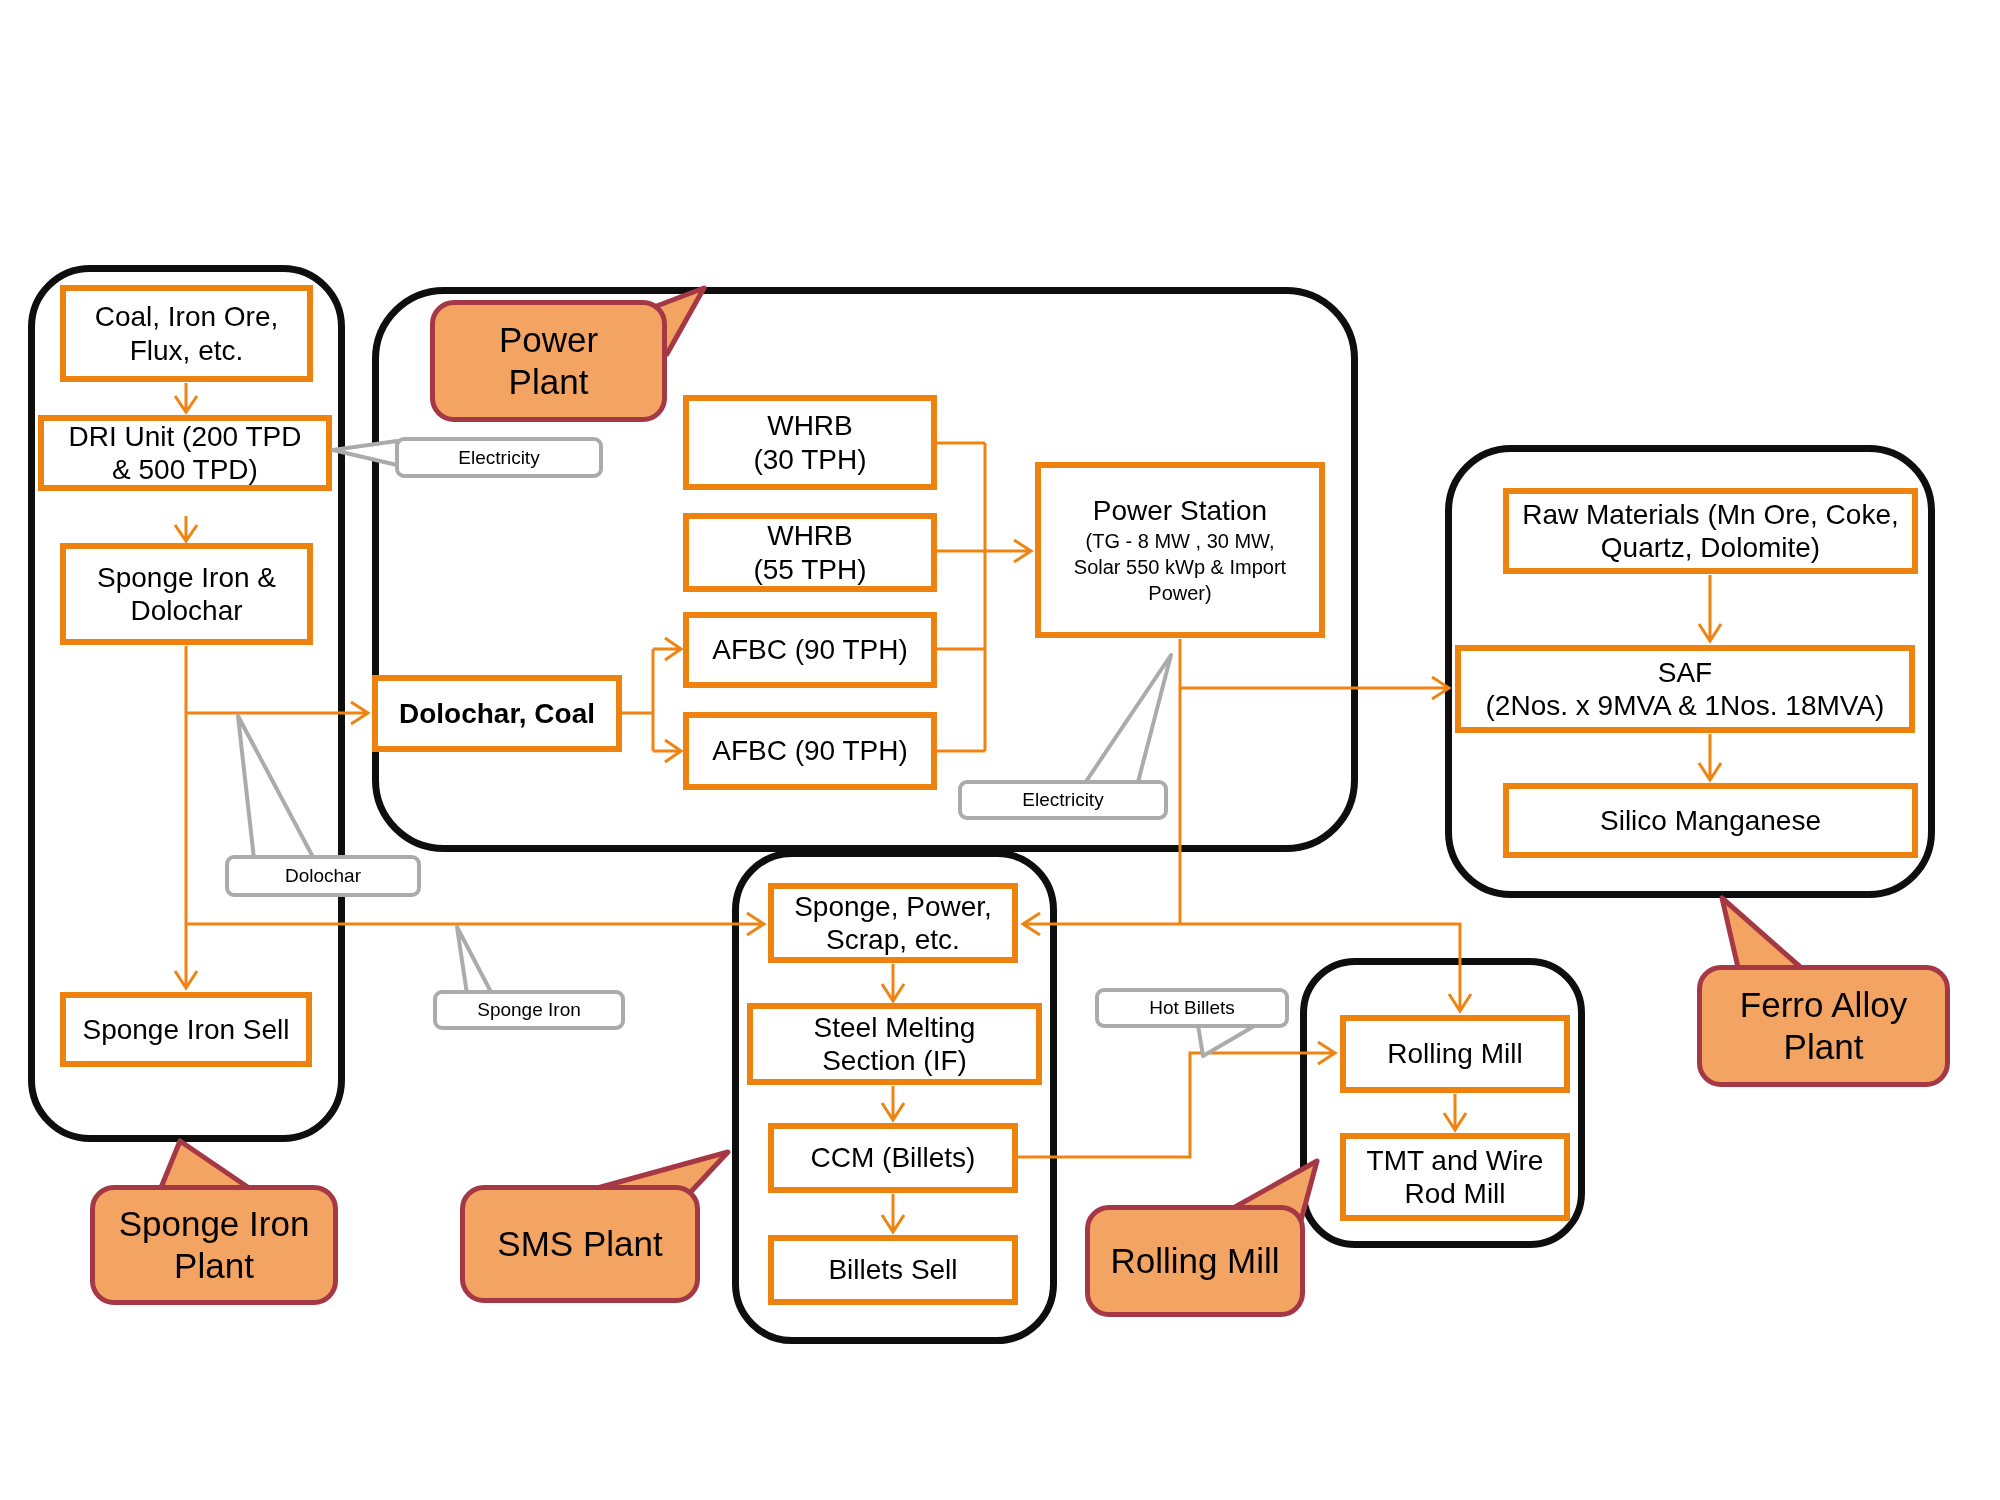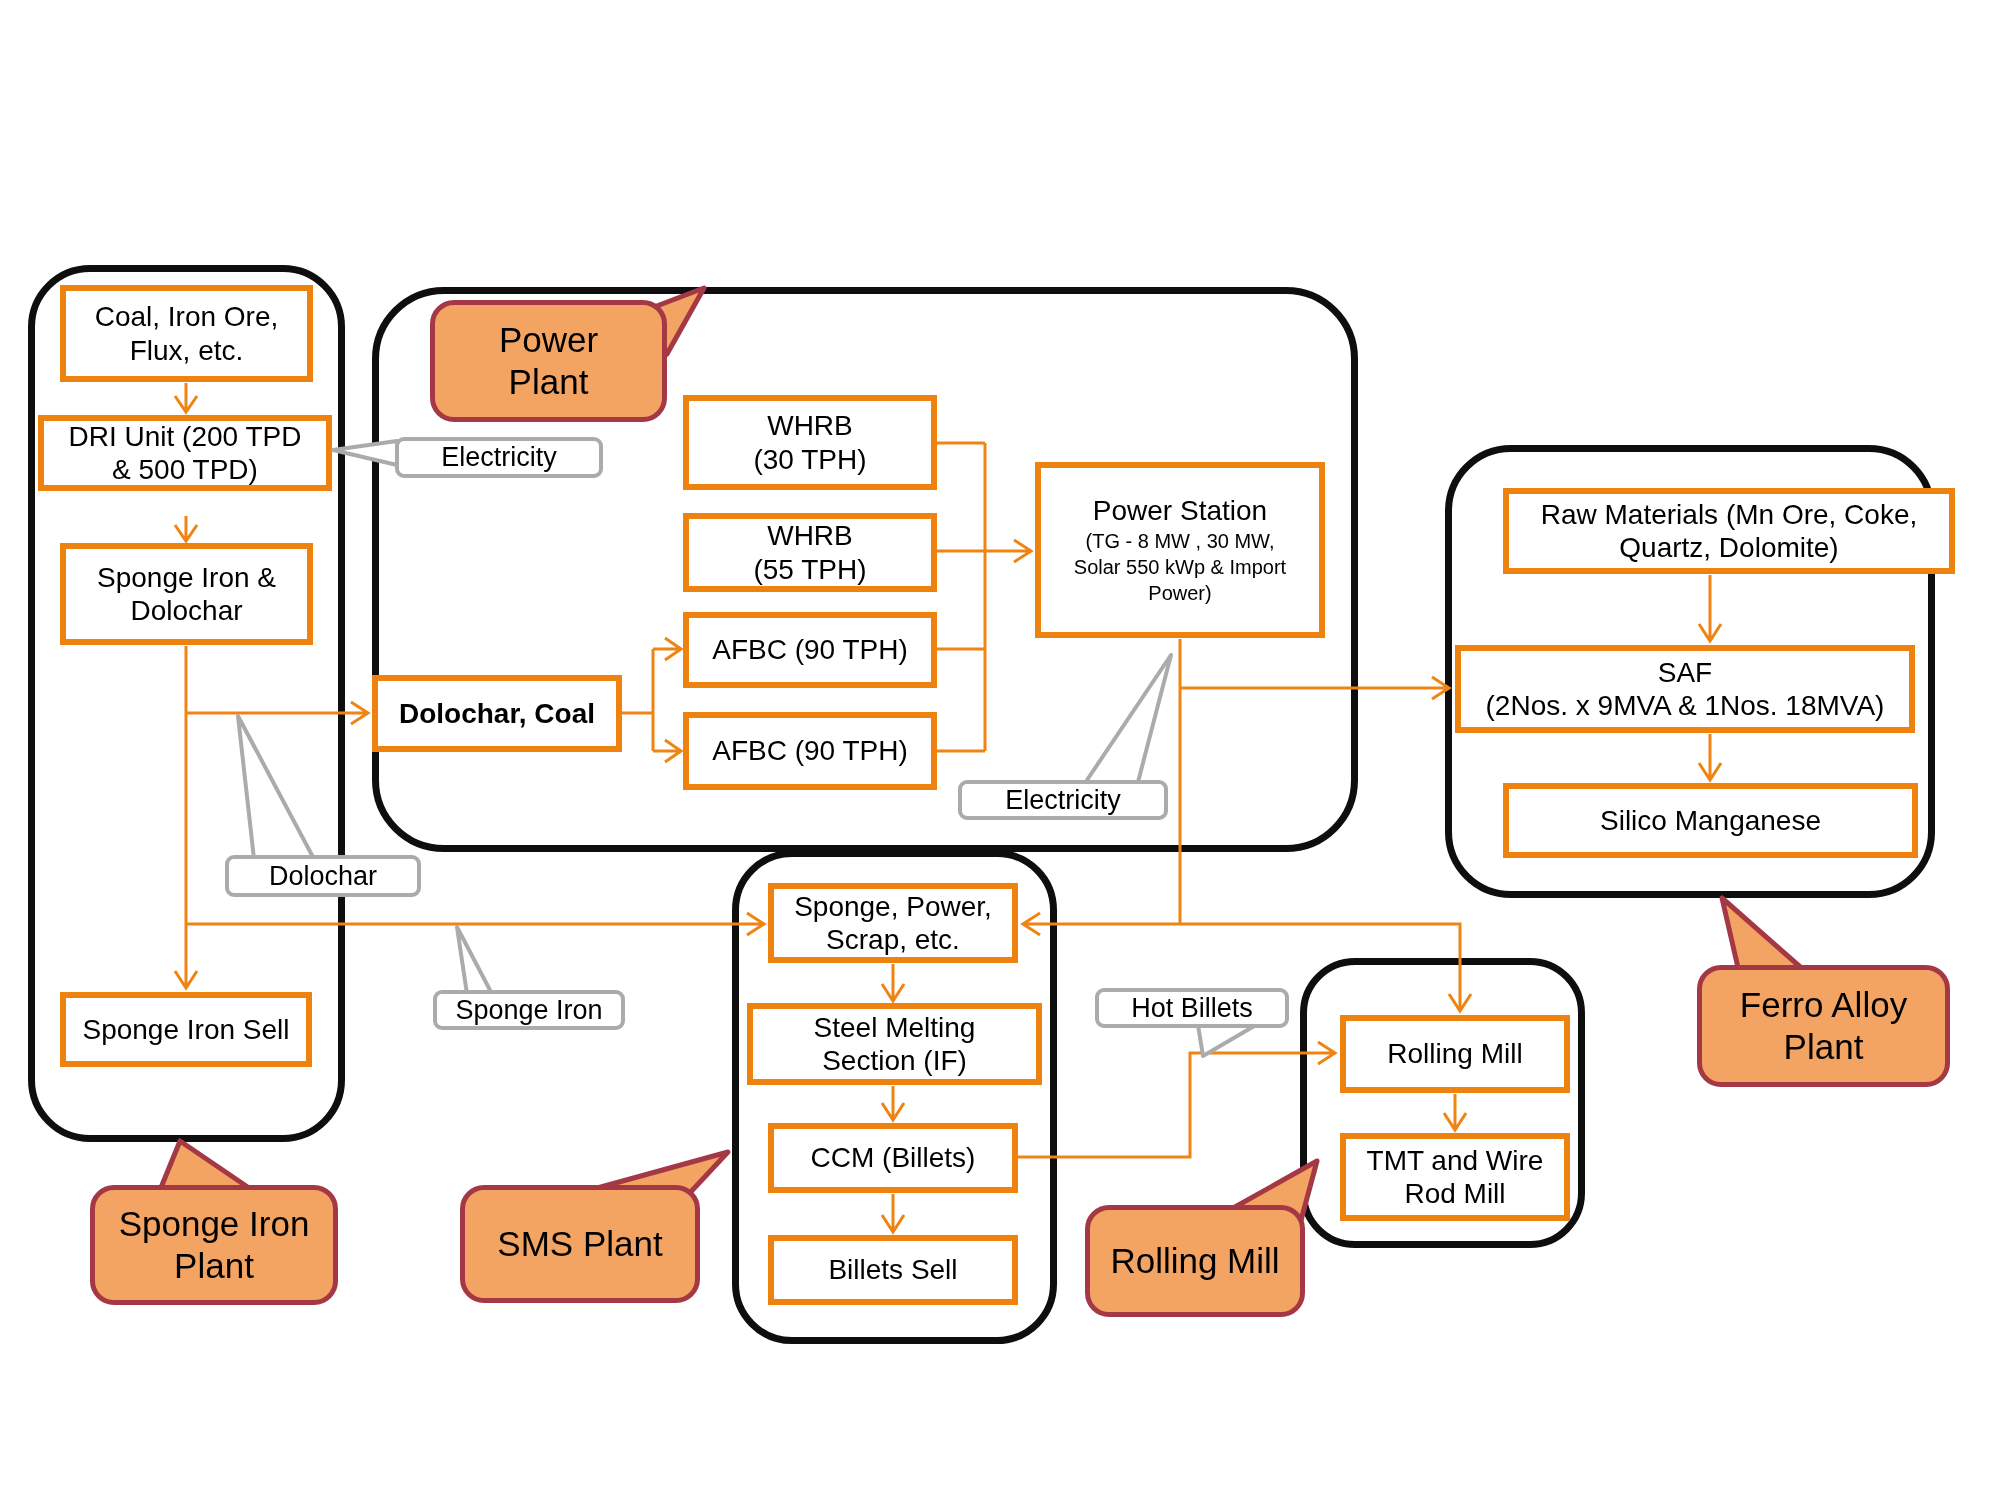--- a/index.html
+++ b/index.html
@@ -20,21 +20,21 @@
   .box{
     position:absolute;background:#ffffff;border:6px solid #ee820e;
     box-sizing:border-box;display:flex;align-items:center;justify-content:center;
     text-align:center;font-size:28px;line-height:1.18;white-space:pre-line;z-index:3;
   }
   .box .detail{font-size:20px;line-height:1.3;display:block;}
   .box.col{flex-direction:column;}
   .callout{
     position:absolute;background:#ffffff;border:4px solid #ababab;border-radius:9px;
     box-sizing:border-box;display:flex;align-items:center;justify-content:center;
-    text-align:center;font-size:27px;z-index:5;
+    text-align:center;font-size:19px;z-index:5;
   }
   .bubble{
     position:absolute;background:#f3a463;border:5px solid #a53845;border-radius:24px;
     box-sizing:border-box;display:flex;align-items:center;justify-content:center;
     text-align:center;font-size:35px;line-height:1.2;white-space:pre-line;z-index:5;
   }
 
   
   #cont-sponge{left:28px;top:265px;width:317px;height:877px;border-radius:62px;}
   #cont-power{left:372px;top:287px;width:986px;height:565px;border-radius:72px;}
@@ -46,21 +46,21 @@
   #box-coal{left:60px;top:285px;width:253px;height:97px;}
   #box-dri{left:38px;top:415px;width:294px;height:76px;}
   #box-sponge-dolochar{left:60px;top:543px;width:253px;height:102px;}
   #box-sponge-sell{left:60px;top:992px;width:252px;height:75px;}
   #box-whrb30{left:683px;top:395px;width:254px;height:95px;}
   #box-whrb55{left:683px;top:513px;width:254px;height:79px;}
   #box-afbc1{left:683px;top:612px;width:254px;height:76px;}
   #box-afbc2{left:683px;top:712px;width:254px;height:78px;}
   #box-dolochar-coal{left:372px;top:675px;width:250px;height:77px;font-weight:bold;}
   #box-power-station{left:1035px;top:462px;width:290px;height:176px;padding:6px;}
-  #box-raw{left:1503px;top:488px;width:452px;height:86px;}
+  #box-raw{left:1503px;top:488px;width:415px;height:86px;}
   #box-saf{left:1455px;top:645px;width:460px;height:88px;}
   #box-silico{left:1503px;top:783px;width:415px;height:75px;}
   #box-sponge-power{left:768px;top:883px;width:250px;height:80px;}
   #box-steel-melting{left:747px;top:1003px;width:295px;height:82px;}
   #box-ccm{left:768px;top:1123px;width:250px;height:70px;}
   #box-billets-sell{left:768px;top:1235px;width:250px;height:70px;}
   #box-rolling-mill{left:1340px;top:1015px;width:230px;height:78px;}
   #box-tmt{left:1340px;top:1133px;width:230px;height:88px;}
 
   

